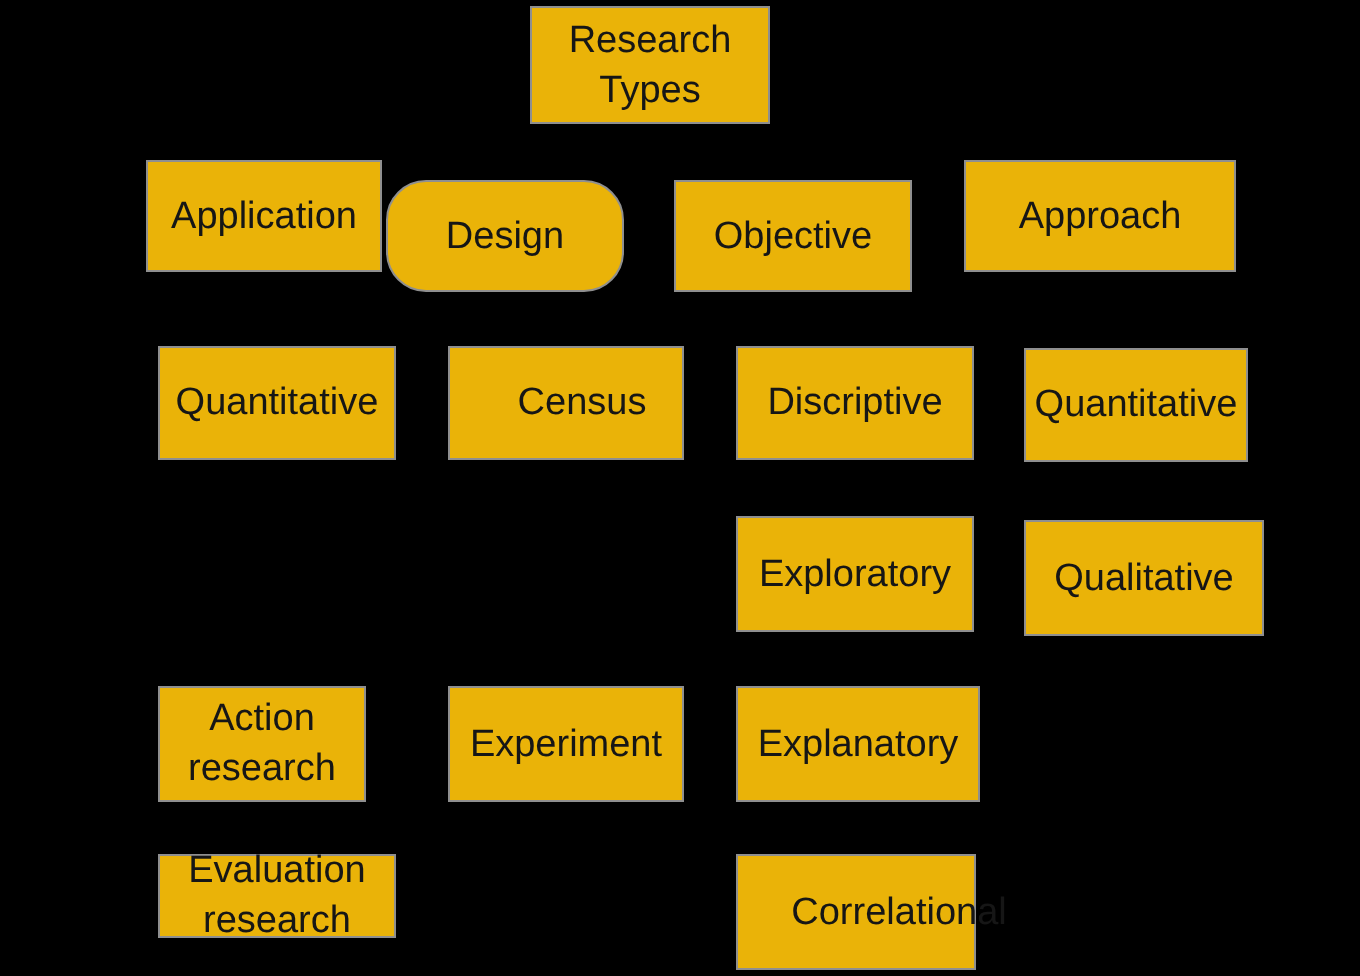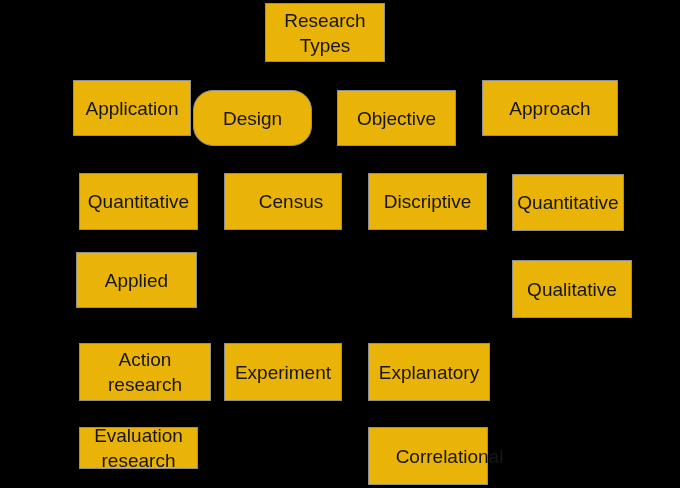--- a/index.html
+++ b/index.html
@@ -38,50 +38,50 @@
   .n-fundamental  { left:  79px; top: 173px; width: 119px; height: 57px; }
   .n-census       { left: 224px; top: 173px; width: 118px; height: 57px; padding-left: 16px; }
   .n-discriptive  { left: 368px; top: 173px; width: 119px; height: 57px; }
   .n-quantitative { left: 512px; top: 174px; width: 112px; height: 57px; }
   
   .n-applied     { left:  76px; top: 252px; width: 121px; height: 56px; }
   .n-survey      { left: 224px; top: 257px; width: 118px; height: 58px; }
   .n-exploratory { left: 368px; top: 258px; width: 119px; height: 58px; }
   .n-qualitative { left: 512px; top: 260px; width: 120px; height: 58px; }
   
-  .n-action      { left:  79px; top: 343px; width: 132px; height: 58px; }
+  .n-action      { left:  79px; top: 343px; width: 104px; height: 58px; }
   .n-experiment  { left: 224px; top: 343px; width: 118px; height: 58px; }
   .n-explanatory { left: 368px; top: 343px; width: 122px; height: 58px; }
   
   .n-evaluation    { left:  79px; top: 427px; width: 119px; height: 42px; }
   .n-correlational { left: 368px; top: 427px; width: 120px; height: 58px; padding-left: 43px; }
 </style>
 </head>
 <body>
 
 <div class="stage">
 
   <div class="node n-root">Research
 Types</div>
 
   <div class="node n-application">Application</div>
   <div class="node n-design">Design</div>
   <div class="node n-objective">Objective</div>
   <div class="node n-approach">Approach</div>
 
   <div class="node n-fundamental">Quantitative</div>
-  <div class="node n-applied">Applied</div>
   <div class="node n-action">Action
 research</div>
   <div class="node n-evaluation">Evaluation
 research</div>
 
   <div class="node n-census">Census</div>
   <div class="node n-experiment">Experiment</div>
 
   <div class="node n-discriptive">Discriptive</div>
+  <div class="node n-exploratory">Exploratory</div>
   <div class="node n-explanatory">Explanatory</div>
   <div class="node n-correlational">Correlational</div>
 
   <div class="node n-quantitative">Quantitative</div>
   <div class="node n-qualitative">Qualitative</div>
 
 </div>
 
 </body></html>

